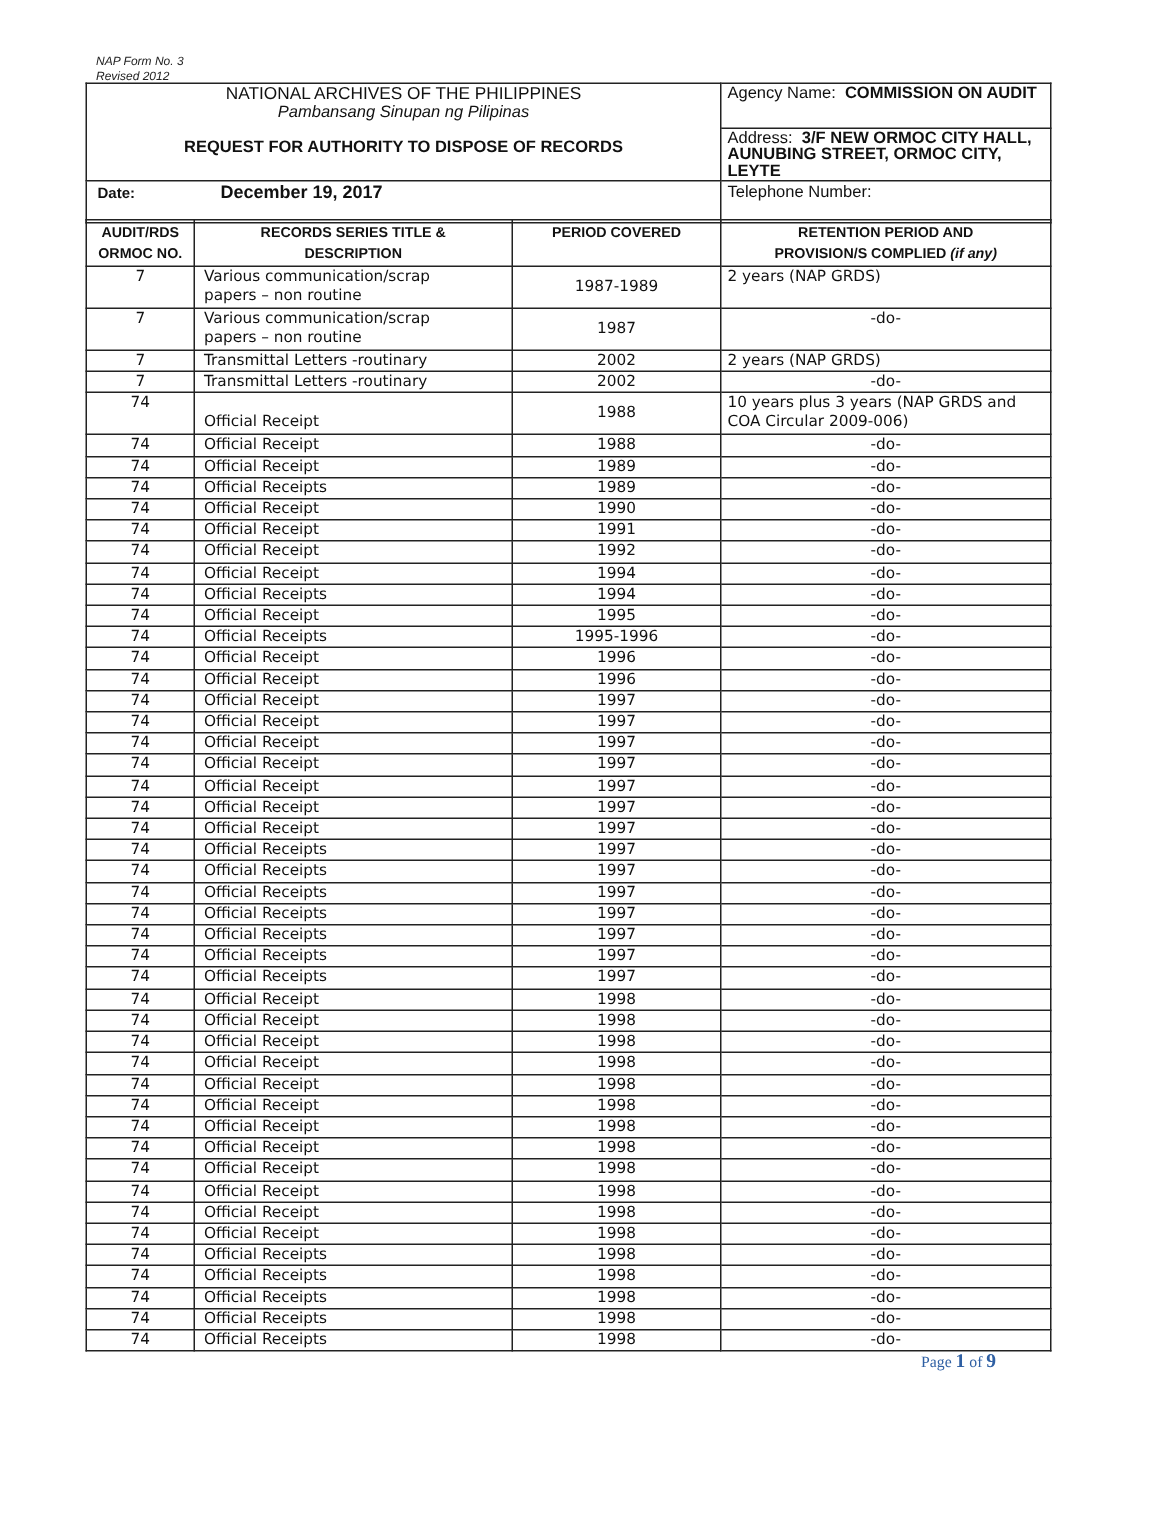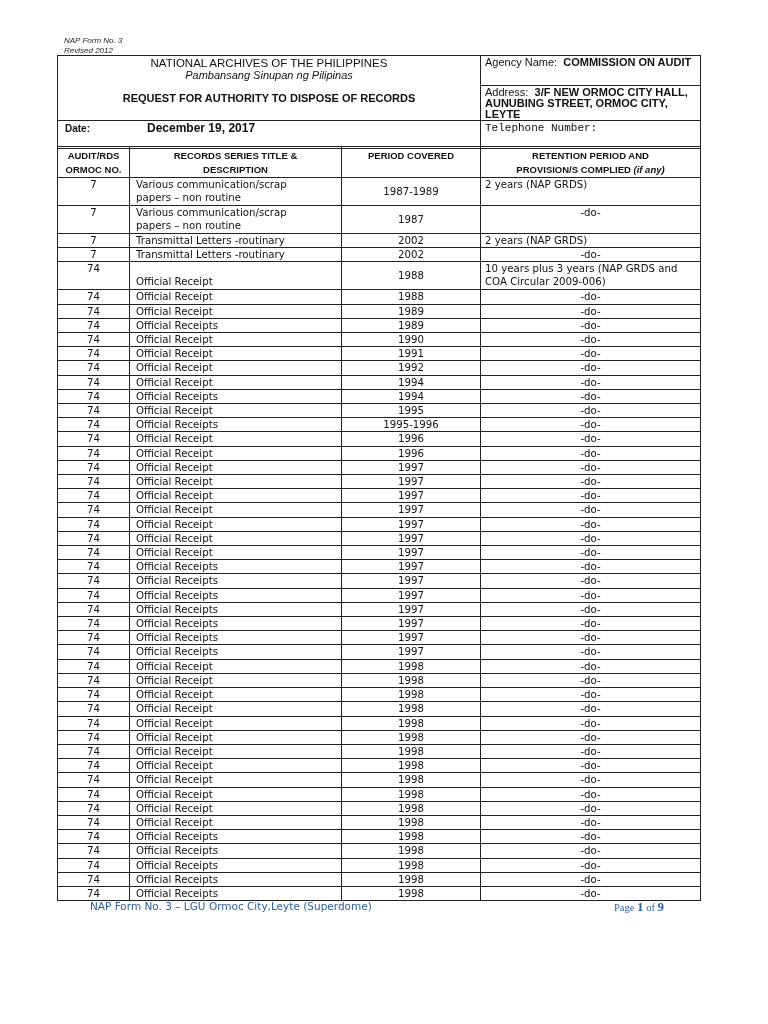--- a/index.html
+++ b/index.html
@@ -74,21 +74,21 @@
           <span>Address:</span>&nbsp;
           <b>3/F NEW ORMOC CITY HALL, AUNUBING STREET, ORMOC CITY, LEYTE</b>
         </div>
       </td>
     </tr>
     <tr style="height:28px">
       <td class="date-cell">
         <span class="date-label">Date:</span><span class="date-val">December 19, 2017</span>
       </td>
       <td class="tel">
-        <div style="padding-top:2px;font-family:Liberation Mono, monospace;">
+        <div style="padding-top:2px;">
           <span>Telephone Number:</span>
           <span></span>
         </div>
       </td>
     </tr>
   </tbody>
     </table>
 
   <table class="data">
     <colgroup>
@@ -455,18 +455,17 @@
         </tr>
         <tr>
           <td class="item">74</td>
           <td class="desc">Official Receipts</td>
           <td class="period">1998</td>
           <td class="ret">-do-</td>
         </tr>
       </tbody>
   </table>
 
-  <div class="footer-left">NAP Form No. 3 – LGU Ormoc City,Leyte (Superdome)</div>
   <div class="footer-right">
     <span>Page</span> <b>1</b> <span>of</span> <b>9</b>
   </div>
 
 </div>
 
 </body></html>

